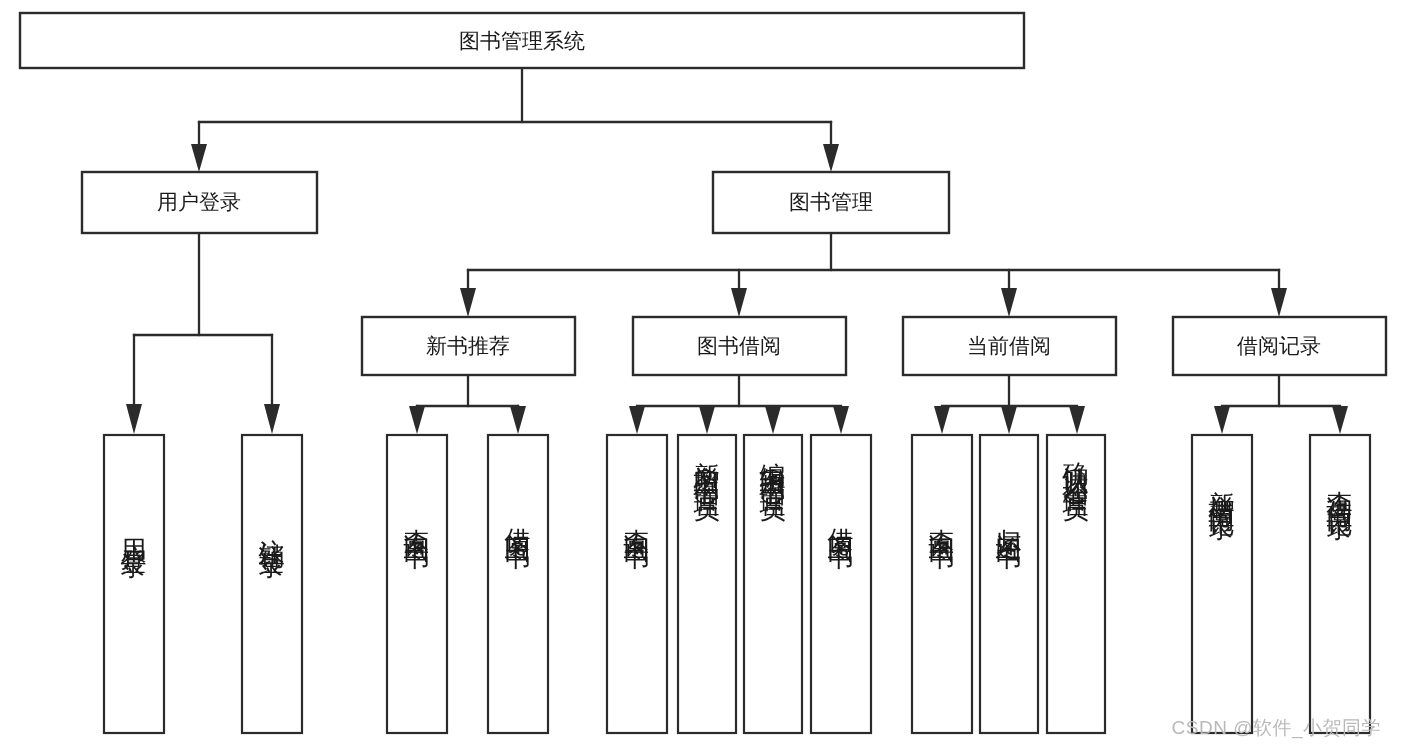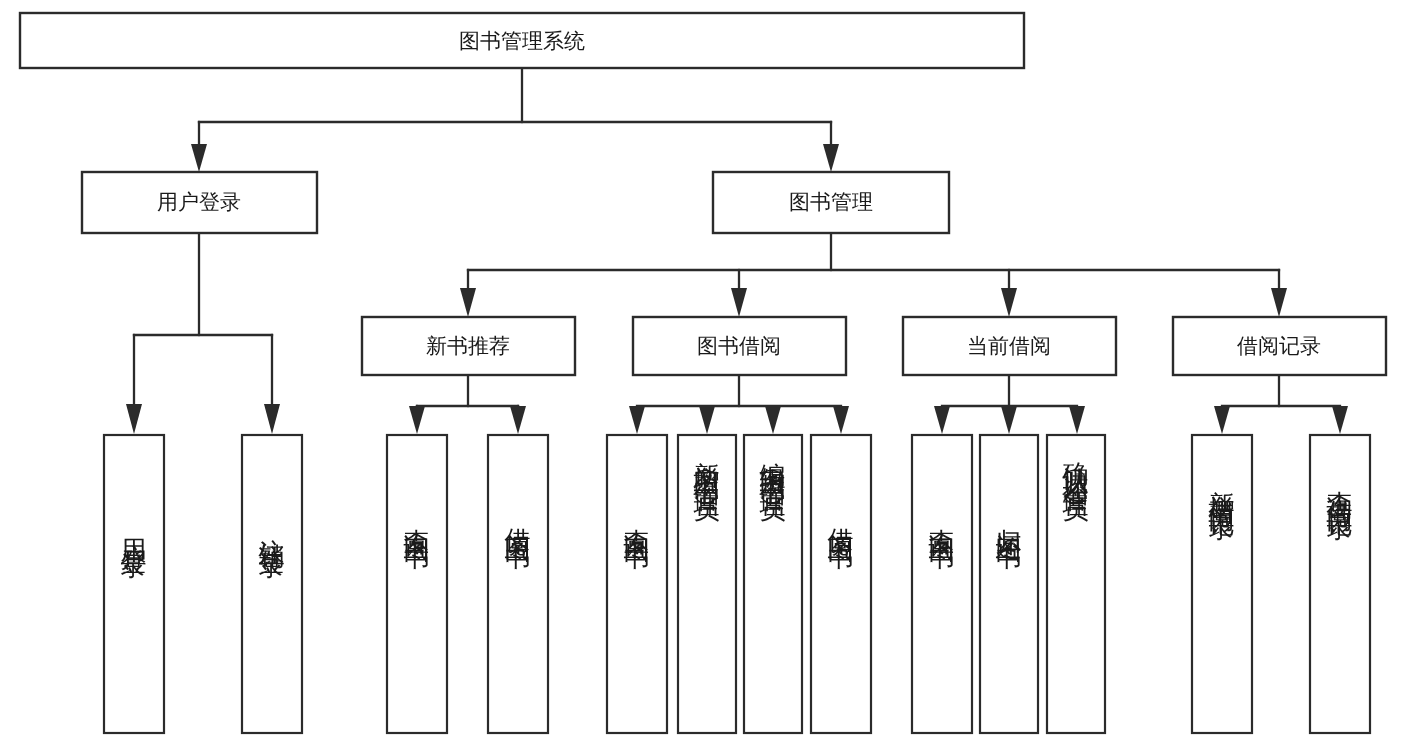--- a/index.html
+++ b/index.html
@@ -231,14 +231,15 @@
     <span class="leaf-label-text">确认归还（管理员）</span>
   </div>
 
   <div class="leaf-label-cell" style="left:1192px; top:470px; width:60px; height:263px;">
     <span class="leaf-label-text">新增借阅记录</span>
   </div>
   <div class="leaf-label-cell" style="left:1310px; top:470px; width:60px; height:263px;">
     <span class="leaf-label-text">查询借阅记录</span>
   </div>
 
+  <div class="watermark">CSDN @软件_小贺同学</div>
 
 </div>
 
 </body></html>

